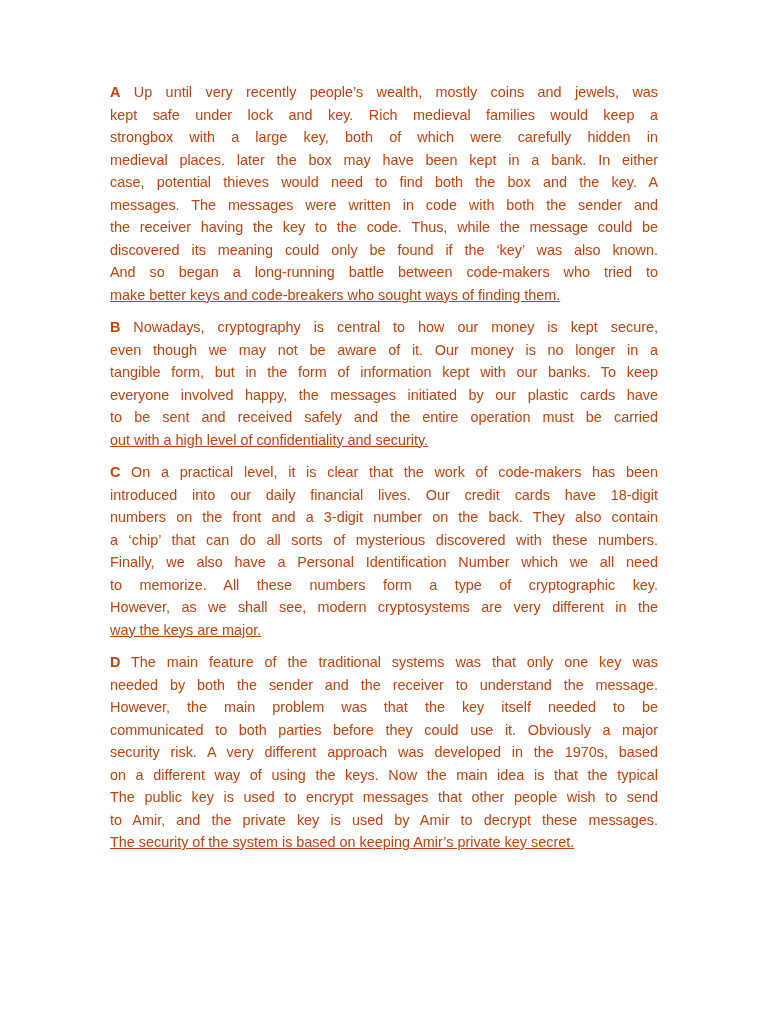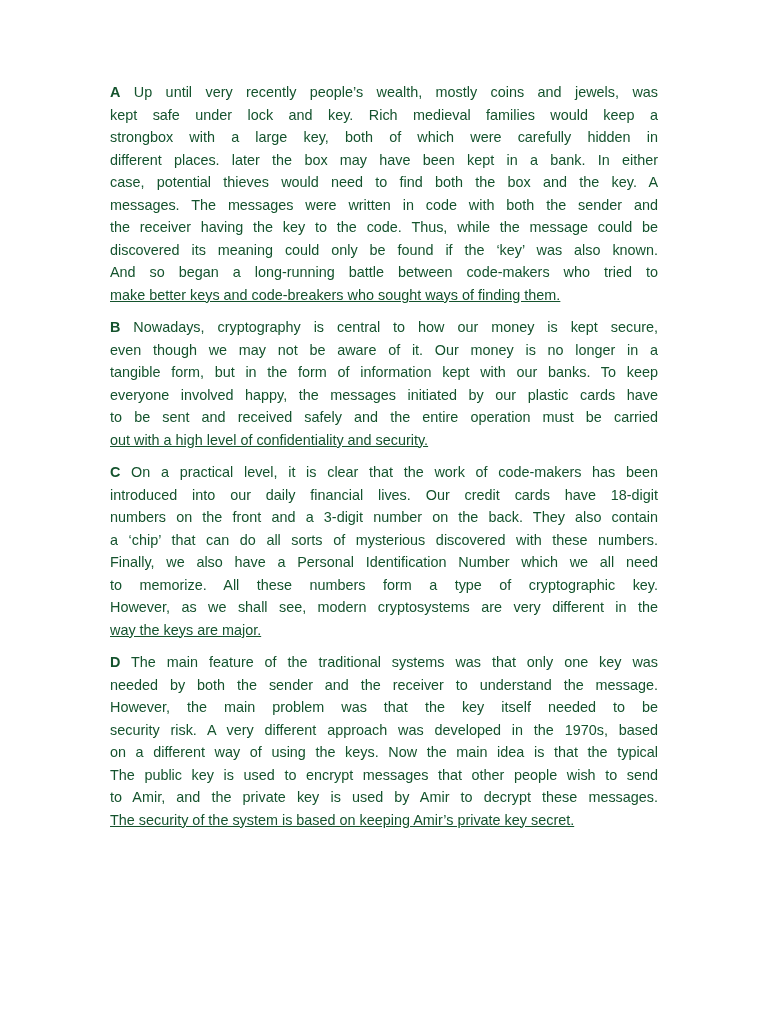--- a/index.html
+++ b/index.html
@@ -42,26 +42,26 @@
     text-decoration: underline;
   }
   .label {
     font-weight: bold;
   }
 </style>
 </head>
 <body>
 
 <div class="page">
-  <div class="doc-body" style="color: #14532d;">
+  <div class="doc-body" style="color: #c2410c;">
       <div class="paragraph">
         <div class="para-line"><span class="label">A</span> Up until very recently people’s wealth, mostly coins and jewels, was</div>
         <div class="para-line">kept safe under lock and key. Rich medieval families would keep a</div>
         <div class="para-line">strongbox with a large key, both of which were carefully hidden in</div>
-        <div class="para-line">different places. later the box may have been kept in a bank. In either</div>
+        <div class="para-line">medieval places. later the box may have been kept in a bank. In either</div>
         <div class="para-line">case, potential thieves would need to find both the box and the key. A</div>
         <div class="para-line">messages. The messages were written in code with both the sender and</div>
         <div class="para-line">the receiver having the key to the code. Thus, while the message could be</div>
         <div class="para-line">discovered its meaning could only be found if the ‘key’ was also known.</div>
         <div class="para-line">And so began a long-running battle between code-makers who tried to</div>
         <div class="para-line">make better keys and code-breakers who sought ways of finding them.</div>
       </div>
       <div class="paragraph">
         <div class="para-line"><span class="label">B</span> Nowadays, cryptography is central to how our money is kept secure,</div>
         <div class="para-line">even though we may not be aware of it. Our money is no longer in a</div>
@@ -77,20 +77,21 @@
         <div class="para-line">a ‘chip’ that can do all sorts of mysterious discovered with these numbers.</div>
         <div class="para-line">Finally, we also have a Personal Identification Number which we all need</div>
         <div class="para-line">to memorize. All these numbers form a type of cryptographic key.</div>
         <div class="para-line">However, as we shall see, modern cryptosystems are very different in the</div>
         <div class="para-line">way the keys are major.</div>
       </div>
       <div class="paragraph">
         <div class="para-line"><span class="label">D</span> The main feature of the traditional systems was that only one key was</div>
         <div class="para-line">needed by both the sender and the receiver to understand the message.</div>
         <div class="para-line">However, the main problem was that the key itself needed to be</div>
+        <div class="para-line">communicated to both parties before they could use it. Obviously a major</div>
         <div class="para-line">security risk. A very different approach was developed in the 1970s, based</div>
         <div class="para-line">on a different way of using the keys. Now the main idea is that the typical</div>
         <div class="para-line">The public key is used to encrypt messages that other people wish to send</div>
         <div class="para-line">to Amir, and the private key is used by Amir to decrypt these messages.</div>
         <div class="para-line">The security of the system is based on keeping Amir’s private key secret.</div>
       </div>
     </div>
 </div>
 
 </body></html>

